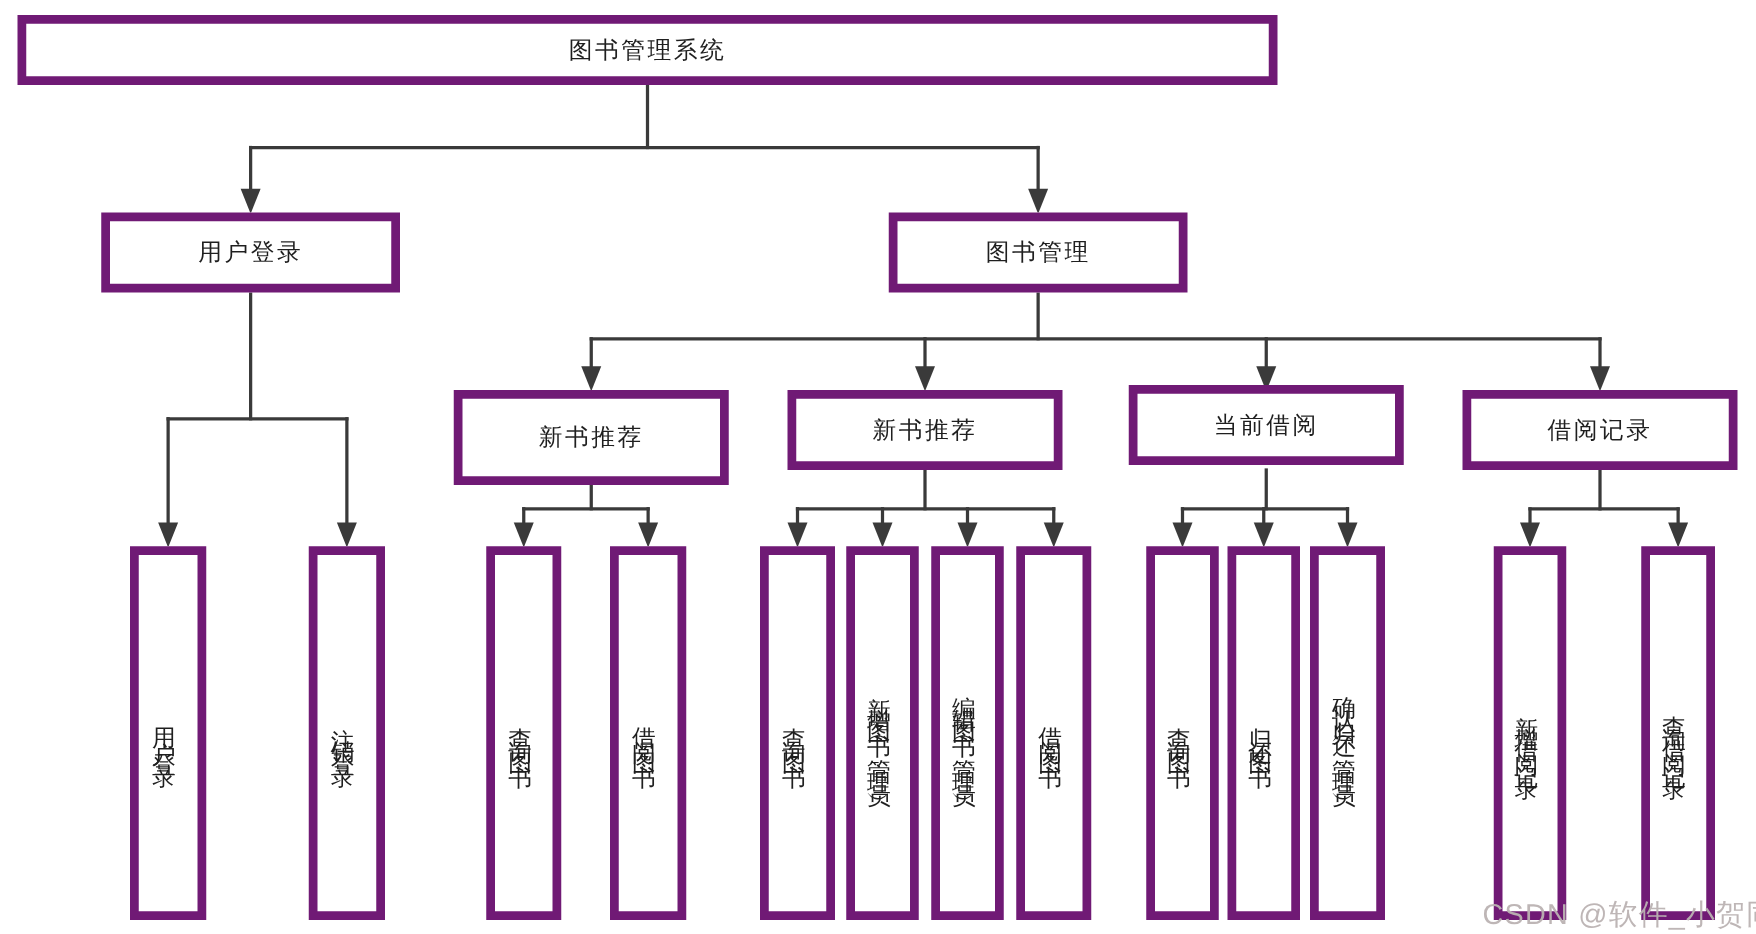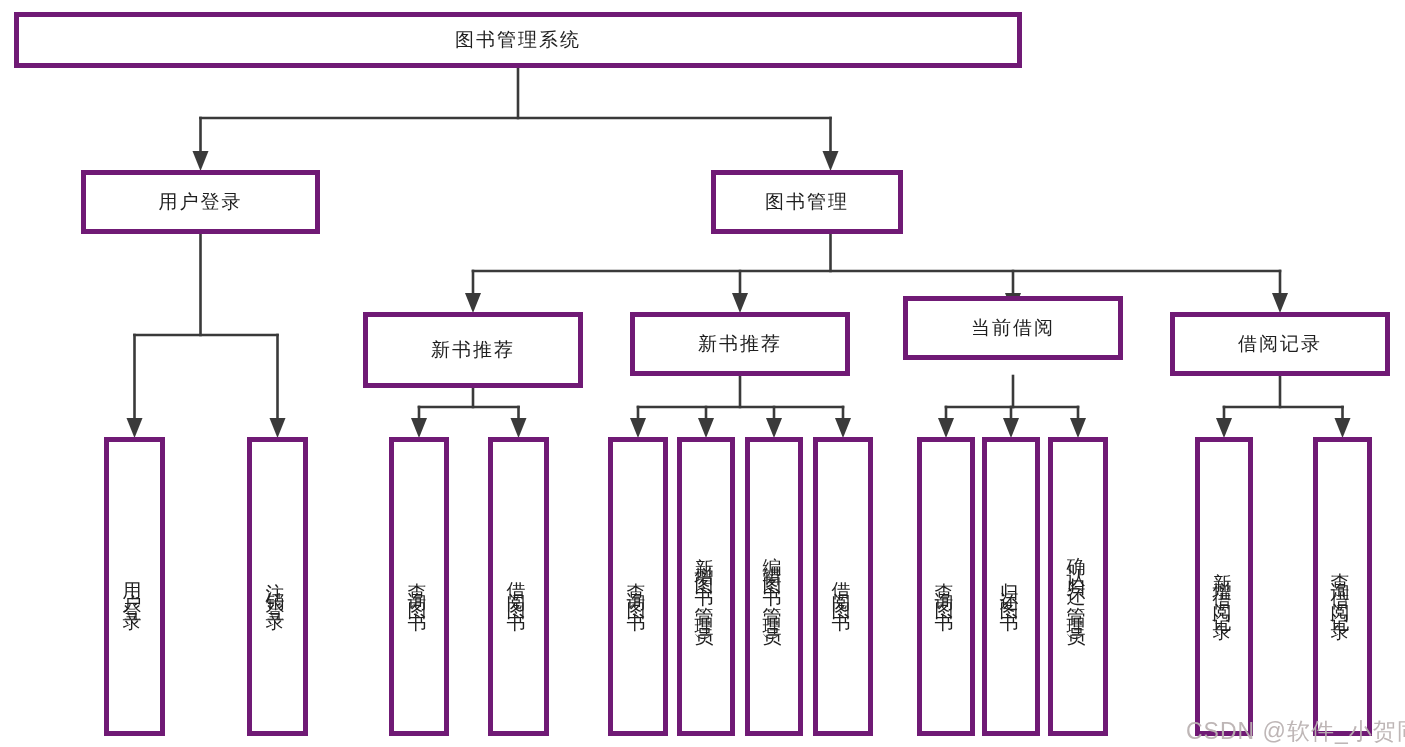--- a/index.html
+++ b/index.html
@@ -13,21 +13,21 @@
   }
   svg.connectors {
     position: absolute;
     left: 0; top: 0;
     width: 1405px; height: 747px;
   }
   .node {
     position: absolute;
     box-sizing: border-box;
     background: #ffffff;
-    border: 5px solid #701a75;
+    border: 7px solid #701a75;
     color: #1f1f1f;
     display: flex;
     align-items: center;
     justify-content: center;
     font-size: 19px;
     letter-spacing: 2px;
     white-space: nowrap;
   }
   .node.v {
     display: block;
@@ -103,24 +103,24 @@
       <line x1="1280" y1="376" x2="1280" y2="407" stroke="#3a3a3a" stroke-width="2.6" stroke-linecap="square"></line>
       <line x1="1224" y1="407" x2="1342.5" y2="407" stroke="#3a3a3a" stroke-width="2.6" stroke-linecap="square"></line>
       <line x1="1224" y1="407" x2="1224" y2="420" stroke="#3a3a3a" stroke-width="2.6" stroke-linecap="square"></line>
       <polygon points="1216,418 1232,418 1224,438" fill="#3a3a3a"></polygon>
       <line x1="1342.5" y1="407" x2="1342.5" y2="420" stroke="#3a3a3a" stroke-width="2.6" stroke-linecap="square"></line>
       <polygon points="1334.5,418 1350.5,418 1342.5,438" fill="#3a3a3a"></polygon>
     </svg>
   <div id="nodes-layer">
       <div class="node" style="left: 14px; top: 12px; width: 1008px; height: 56px;">图书管理系统</div>
       <div class="node" style="left: 81px; top: 170px; width: 239px; height: 64px;">用户登录</div>
-      <div class="node" style="left: 711px; top: 170px; width: 192px; height: 64px;">图书管理</div>
+      <div class="node" style="left: 711px; top: 170px; width: 239px; height: 64px;">图书管理</div>
       <div class="node" style="left: 363px; top: 312px; width: 220px; height: 76px;">新书推荐</div>
       <div class="node" style="left: 630px; top: 312px; width: 220px; height: 64px;">新书推荐</div>
-      <div class="node" style="left: 903px; top: 296px; width: 220px; height: 64px;">当前借阅</div>
+      <div class="node" style="left: 903px; top: 308px; width: 220px; height: 64px;">当前借阅</div>
       <div class="node" style="left: 1170px; top: 312px; width: 220px; height: 64px;">借阅记录</div>
       <div class="node v" style="left: 104px; top: 437px; width: 61px; height: 299px; line-height: 55px;">用户登录</div>
       <div class="node v" style="left: 247px; top: 437px; width: 61px; height: 299px; line-height: 55px;">注销登录</div>
       <div class="node v" style="left: 389px; top: 437px; width: 60px; height: 299px; line-height: 54px;">查询图书</div>
       <div class="node v" style="left: 488px; top: 437px; width: 61px; height: 299px; line-height: 55px;">借阅图书</div>
       <div class="node v" style="left: 608px; top: 437px; width: 60px; height: 299px; line-height: 54px;">查询图书</div>
       <div class="node v" style="left: 677px; top: 437px; width: 58px; height: 299px; line-height: 52px;">新增图书（管理员）</div>
       <div class="node v" style="left: 745px; top: 437px; width: 58px; height: 299px; line-height: 52px;">编辑图书（管理员）</div>
       <div class="node v" style="left: 813px; top: 437px; width: 60px; height: 299px; line-height: 54px;">借阅图书</div>
       <div class="node v" style="left: 917px; top: 437px; width: 58px; height: 299px; line-height: 52px;">查询图书</div>

